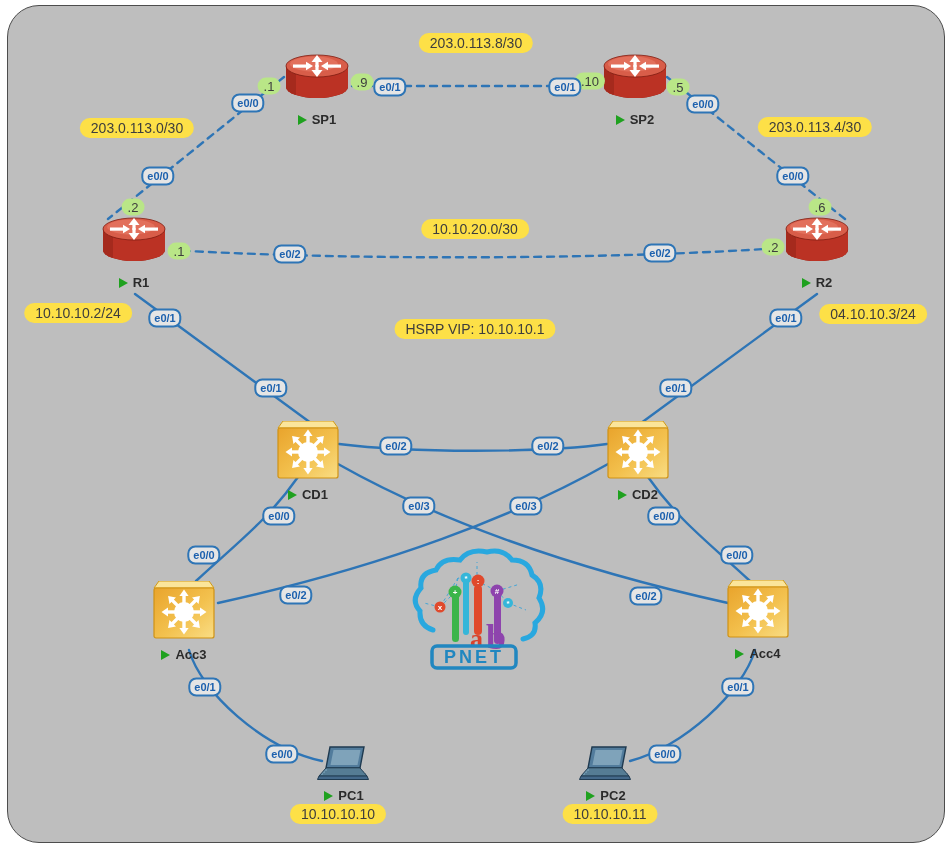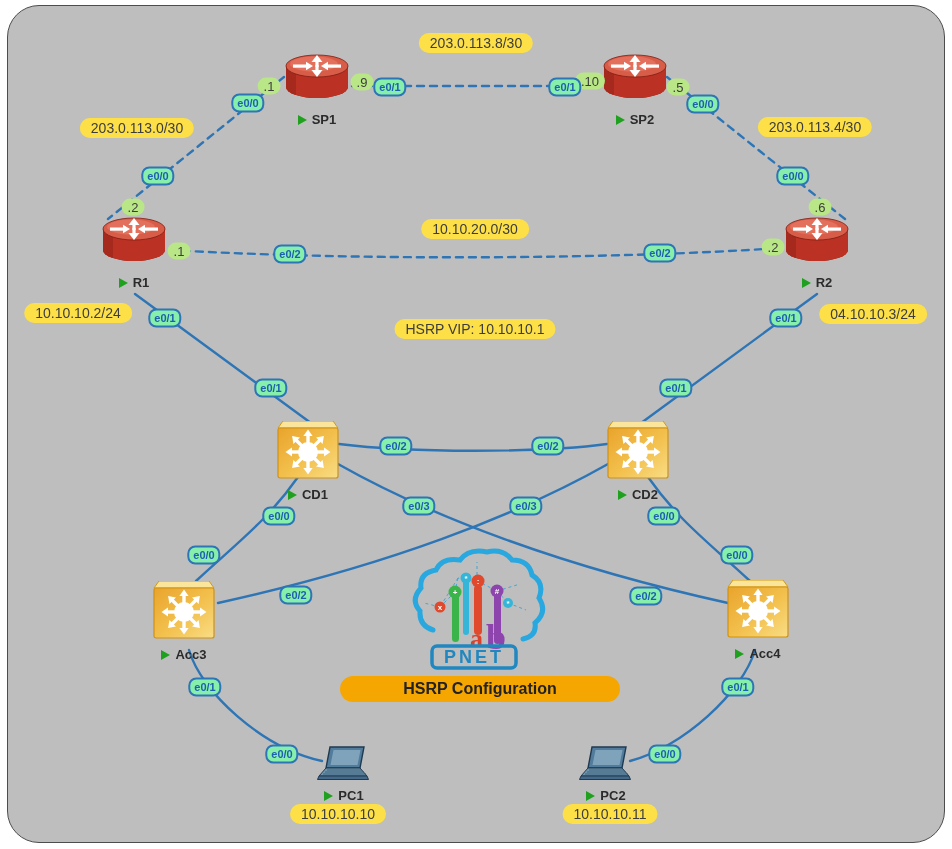--- a/index.html
+++ b/index.html
@@ -10,21 +10,21 @@
   #links path{fill:none;stroke:#2e75b6;stroke-width:2.4;stroke-linecap:round;}
   #links path.dashed{stroke-dasharray:7 6;}
   .node{position:absolute;display:flex;flex-direction:column;align-items:center;width:96px;cursor:pointer;}
   .node-label{display:flex;align-items:center;gap:5px;font-size:13px;font-weight:bold;color:#2b2b2b;white-space:nowrap;}
   .play-tri{width:0;height:0;border-left:9px solid #1fa11f;border-top:5.5px solid transparent;border-bottom:5.5px solid transparent;}
   .m-router{margin-top:12px}.m-switch{margin-top:8px}.m-laptop{margin-top:4px}
   .pill{position:absolute;transform:translate(-50%,-50%);background:#fde047;color:#3d3d3d;
         font-size:14px;padding:2px 11px;border-radius:12px;white-space:nowrap;}
   .suffix{position:absolute;transform:translate(-50%,-50%);background:#b9e687;color:#3d3d3d;
         font-size:13px;padding:1px 6px;border-radius:10px;white-space:nowrap;}
-  .chip{position:absolute;transform:translate(-50%,-50%);background:#86efac;color:#1d61ae;
+  .chip{position:absolute;transform:translate(-50%,-50%);background:#e5e5e5;color:#1d61ae;
         border:2px solid #2e75b6;font-size:11px;font-weight:bold;padding:0px 4px;border-radius:8px;
         line-height:15px;white-space:nowrap;}
   #banner{position:absolute;left:340px;top:676px;width:280px;height:26px;background:#f6a600;
         border-radius:13px;display:flex;align-items:center;justify-content:center;
         font-size:16px;font-weight:bold;color:#222222;}
   #logo{position:absolute;left:408px;top:548px;pointer-events:none;}
 </style>
 </head>
 <body>
 
@@ -80,21 +80,20 @@
         <text x="32" y="62" fill="#fff">x</text>
       <circle cx="100" cy="55" r="5" fill="#35b6d9"></circle>
         <text x="100" y="58" fill="#fff">*</text>
     </g>
     <text x="62" y="99" font-size="26" font-weight="bold" fill="#d9412a" font-family="Liberation Serif, serif">a</text>
     <text x="78" y="101" font-size="36" font-weight="bold" fill="#8e44ad" font-family="Liberation Serif, serif">b</text>
     <rect x="24" y="98" width="84" height="22" rx="5" fill="none" stroke="#2187c0" stroke-width="3.5"></rect>
     <text x="66" y="115" font-size="18" font-weight="bold" fill="#2187c0" letter-spacing="3" text-anchor="middle" font-family="Liberation Sans, sans-serif">PNET</text>
   </svg>
 
-  <div id="banner">HSRP Configuration</div>
 
   <div id="nodes-layer">
       <div class="node" style="left: 269px; top: 54px;">
         <svg width="66" height="46" viewBox="0 0 66 46">
       <ellipse cx="33" cy="33" rx="31" ry="11" fill="#8f2318"></ellipse>
       <path d="M2,12 v21 a31,11 0 0 0 62,0 v-21 z" fill="#bb3224"></path>
       <path d="M2,12 v21 a31,11 0 0 0 10,8 v-21 z" fill="#a52a1d"></path>
       <ellipse cx="33" cy="12" rx="31" ry="11" fill="#d85d49" stroke="#7f1d12" stroke-width="0.8"></ellipse>
       <ellipse cx="30" cy="10" rx="24" ry="7.5" fill="#e2705c"></ellipse>
       <g fill="#ffffff">

